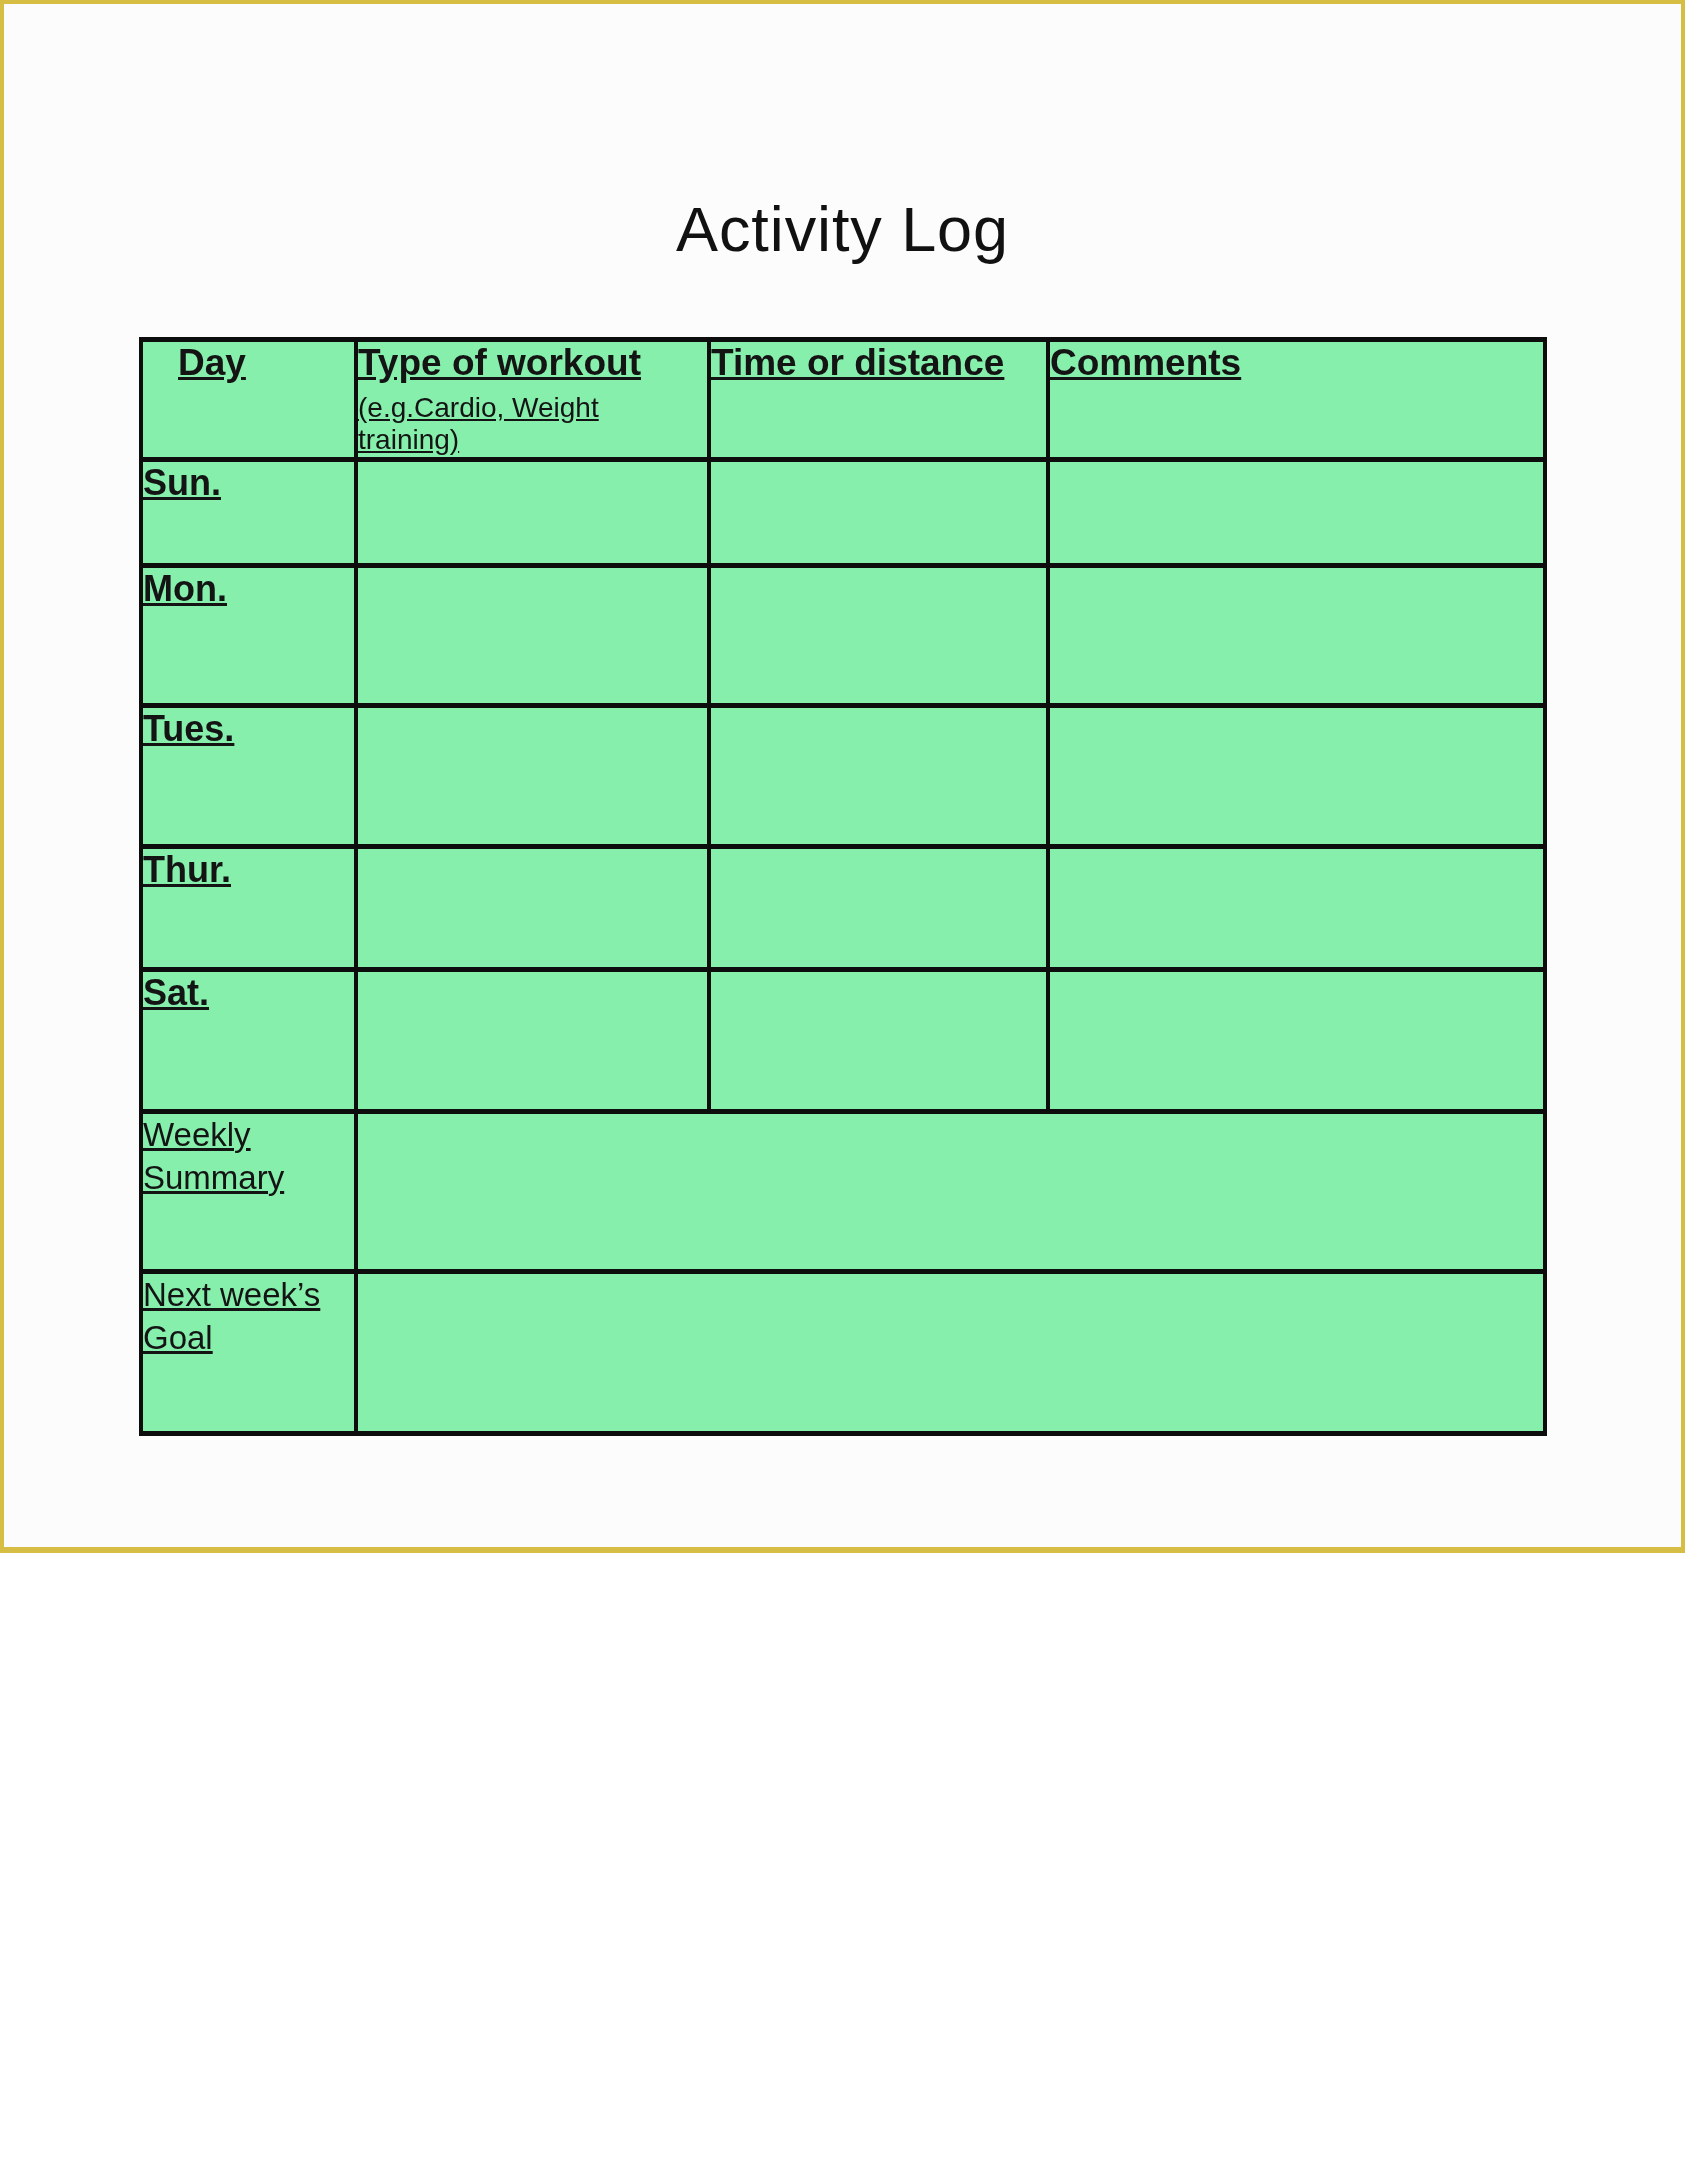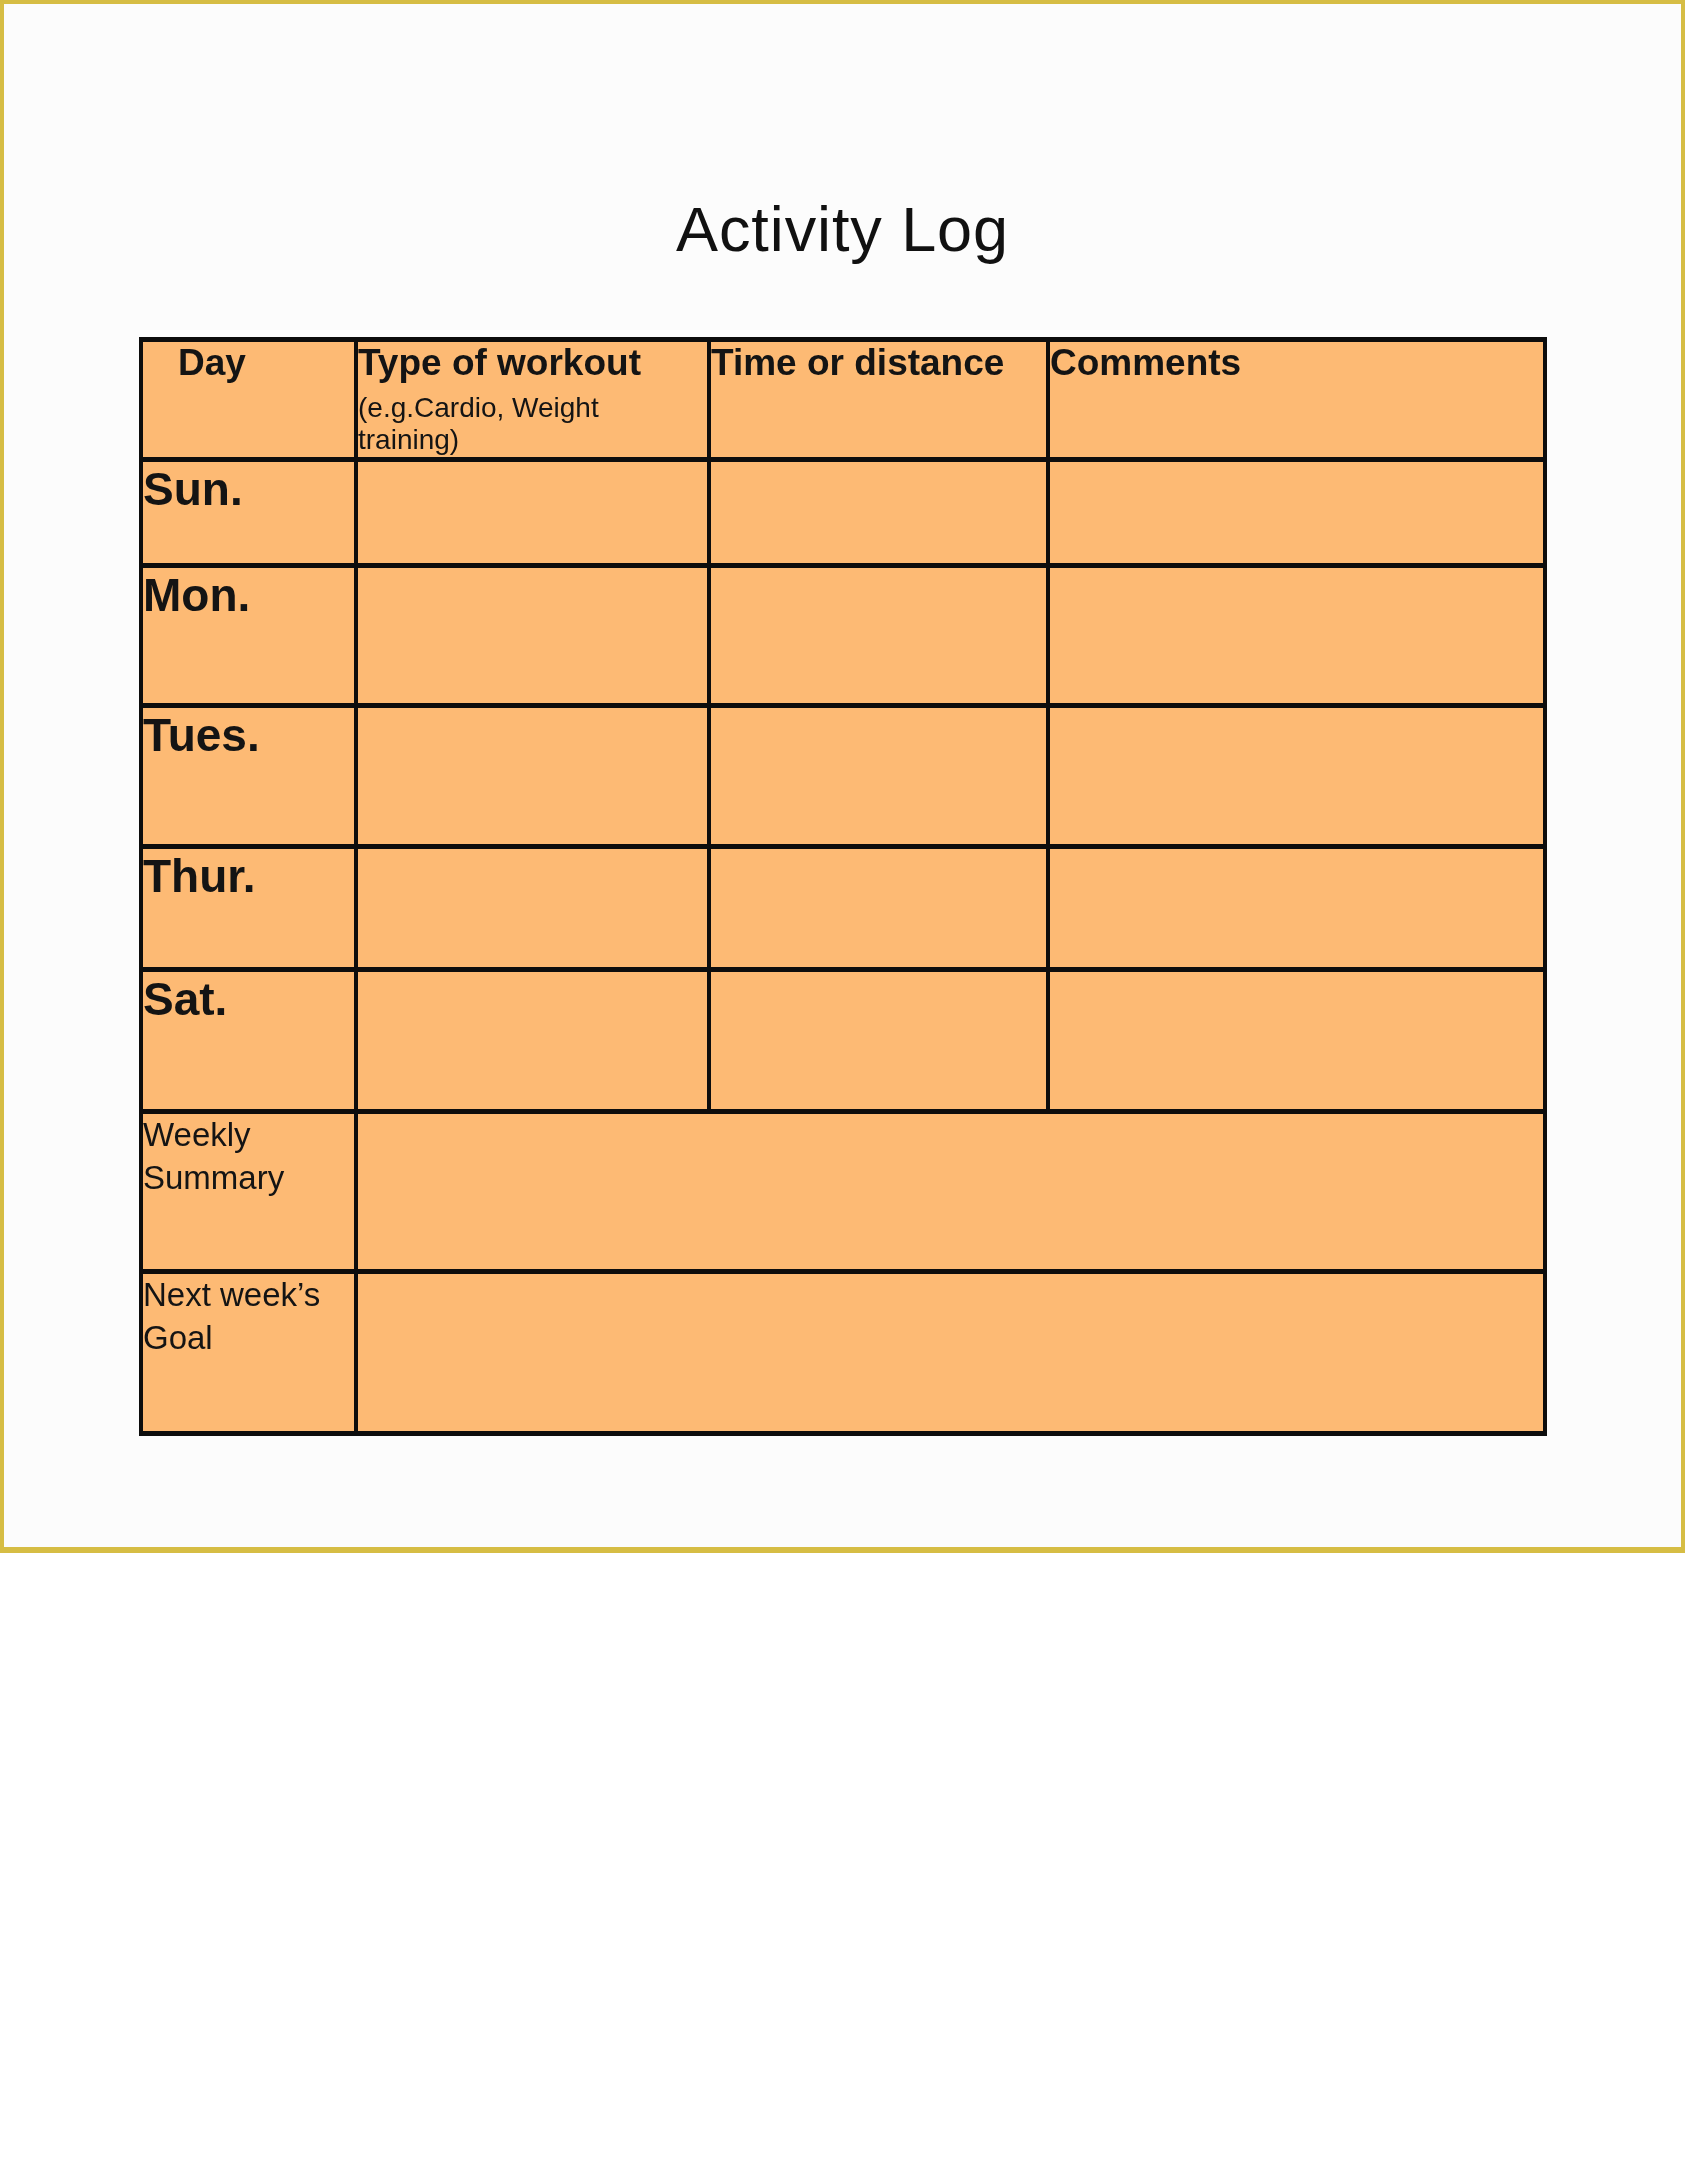--- a/index.html
+++ b/index.html
@@ -39,21 +39,22 @@
     table-layout: fixed;
     width: 1405px;
   }
 
   table.log td {
     border: 4.3px solid #0d0d0d;
     border-top-width: 5.1px;
     border-bottom-width: 5.1px;
     vertical-align: top;
     padding: 0;
-    background: #fdba74;
+    background: #86efac;
+    text-decoration: underline;
   }
 
   
   td.h {
     text-align: left;
     font-weight: bold;
     font-size: 37px;
     padding-top: 10.2px;
     line-height: 1.15;
   }
@@ -64,21 +65,21 @@
   .h-sub {
     font-weight: 400;
     font-size: 28px;
     margin-top: 7.7px;
     letter-spacing: 0px;
   }
 
   
   td.day {
     font-weight: bold;
-    font-size: 46px;
+    font-size: 36px;
     padding: 27px 0 0 35px;
     margin-top: 12px;
   }
 
   
   td.sum {
     font-weight: 400;
     font-size: 33px;
     line-height: 1.3;
     padding: 5.1px 0 0 35px;

